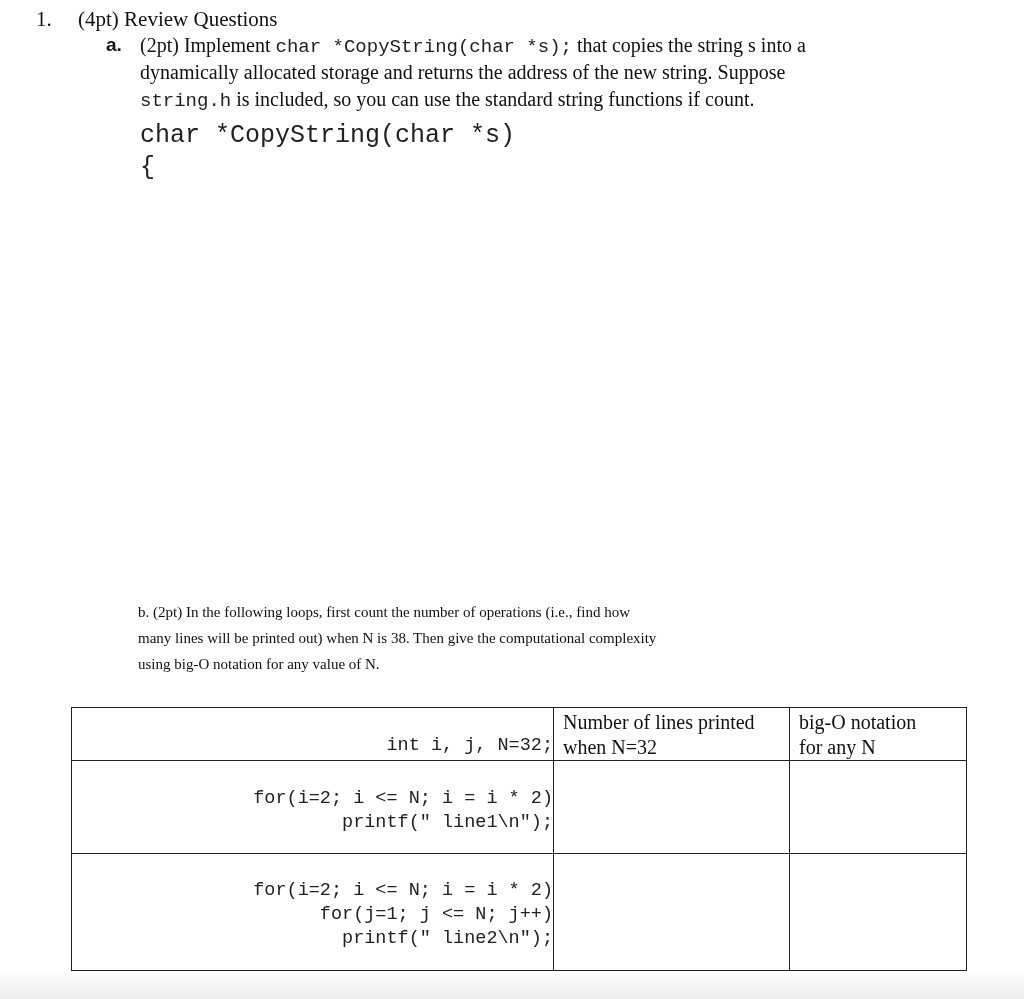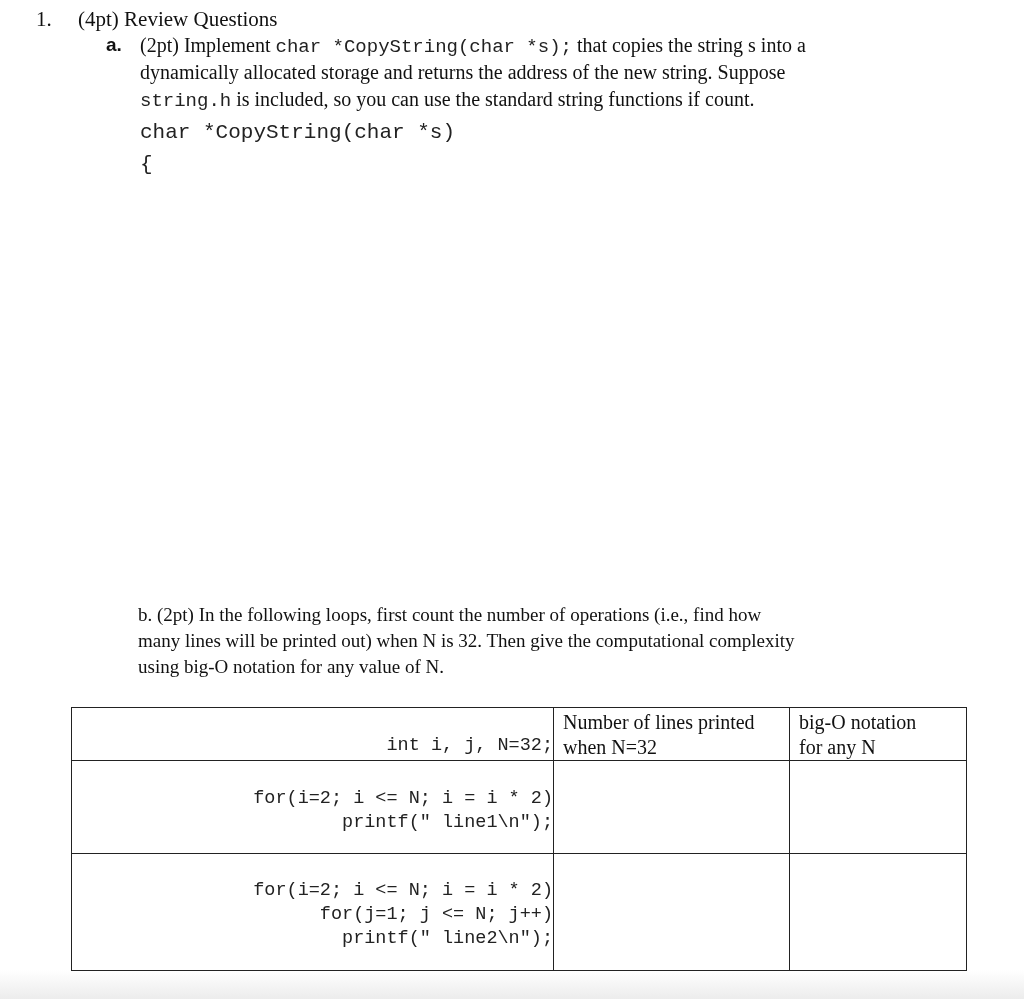--- a/index.html
+++ b/index.html
@@ -9,22 +9,22 @@
       position: relative;
       font-family: "Liberation Serif", serif;
       color: #111;
     }
     .abs { position: absolute; white-space: nowrap; }
     .q-num { left: 36px; top: 7px; font-size: 21px; }
     .q-title { left: 70px; top: 7px; font-size: 21px; margin-left: 8px; }
     .part-a-label { left: 106px; top: 34px; font-family: "Liberation Sans", sans-serif; font-weight: bold; font-size: 19px; }
     .line { left: 140px; font-size: 20px; }
     .line .m { font-family: "Liberation Mono", monospace; font-size: 19px; color: #222; }
-    .code-big { left: 140px; font-family: "Liberation Mono", monospace; font-size: 21px; color: #222; }
-    .partb { left: 138px; font-size: 19px; }
+    .code-big { left: 140px; font-family: "Liberation Mono", monospace; font-size: 25px; color: #222; }
+    .partb { left: 138px; font-size: 15px; }
 
     table.loops {
       position: absolute; left: 71px; top: 707px;
       border-collapse: collapse;
       width: 896px;
     }
     table.loops td {
       border: 1.5px solid #222;
       vertical-align: top;
       padding: 0;
@@ -58,21 +58,21 @@
 <div class="abs line" style="top:61px;text-align:center;">dynamically allocated storage and returns the address of the new string. Suppose</div>
 <div class="abs line" style="top:88px;">
   <span class="m">string.h</span><span> is included, so you can use the standard string functions if count.</span>
 </div>
 <div class="abs code-big" style="top:121px;">char *CopyString(char *s)</div>
 <div class="abs code-big" style="top:153px;">{</div>
 
 <div class="abs" style="left:140px; top:185px; width:760px; height:400px;"></div>
 
 <div class="abs partb" style="top:604px;">b. (2pt) In the following loops, first count the number of operations (i.e., find how</div>
-<div class="abs partb" style="top:630px;">many lines will be printed out) when N is 32. Then give the computational complexity</div>
+<div class="abs partb" style="top:630px;">many lines will be printed out) when N is 38. Then give the computational complexity</div>
 <div class="abs partb" style="top:656px;">using big-O notation for any value of N.</div>
 
 <table class="loops">
   <tbody>
       <tr class="hdr">
     <td class="c1">
       <div class="code">int i, j, N=32;</div>
     </td>
     <td class="c2">
       <div class="hdr-text">

